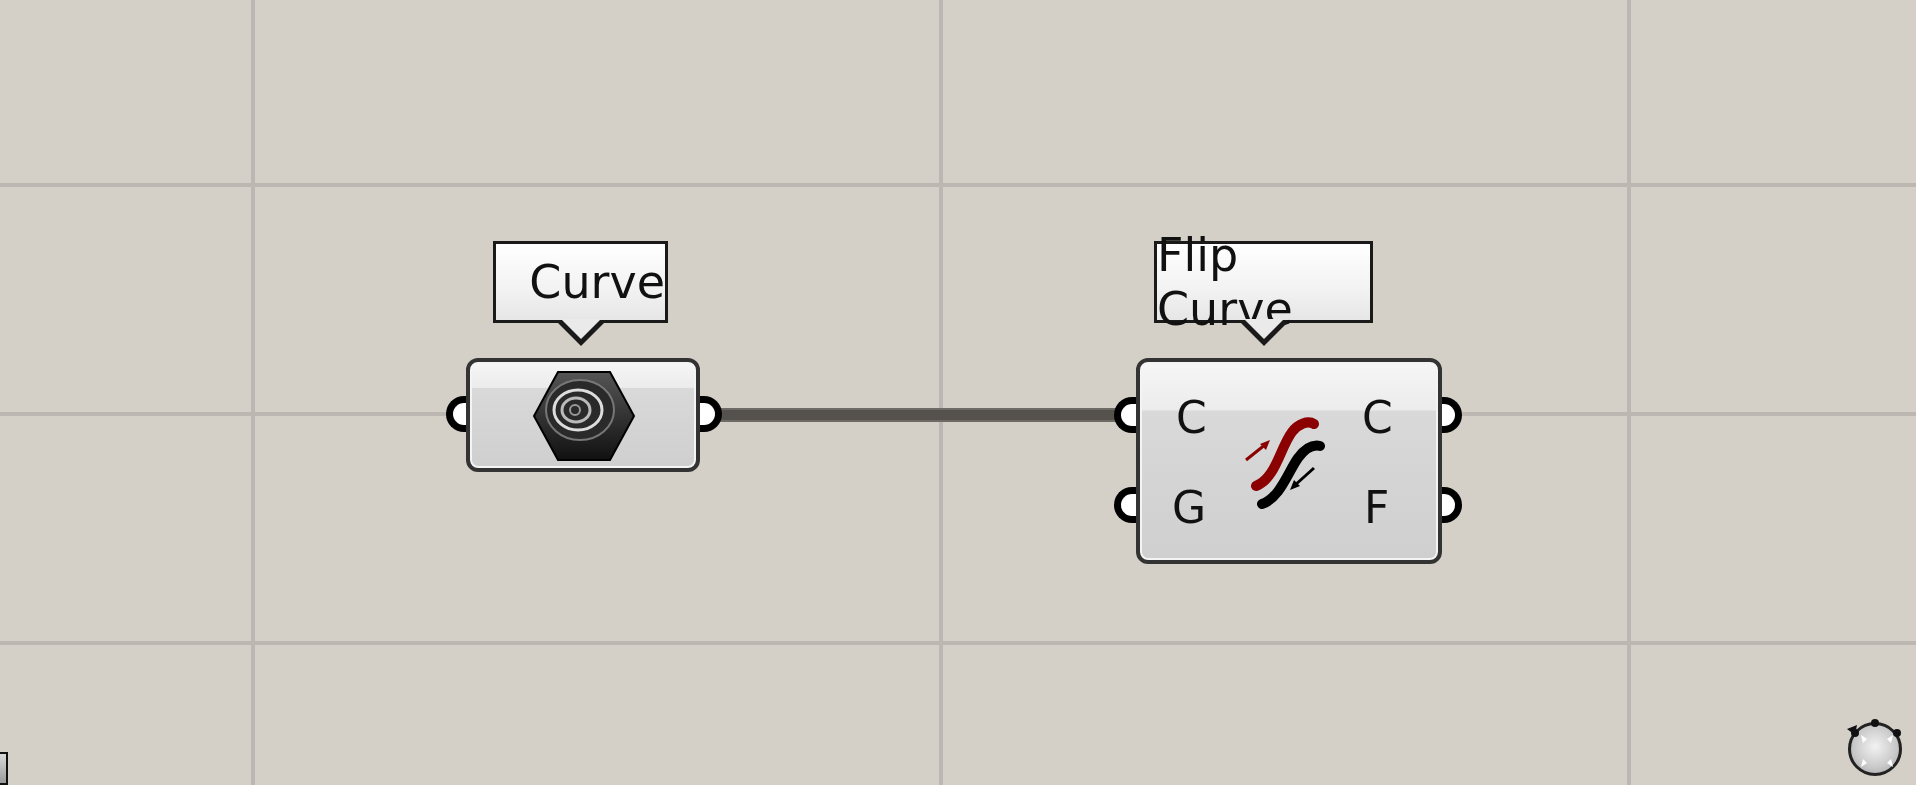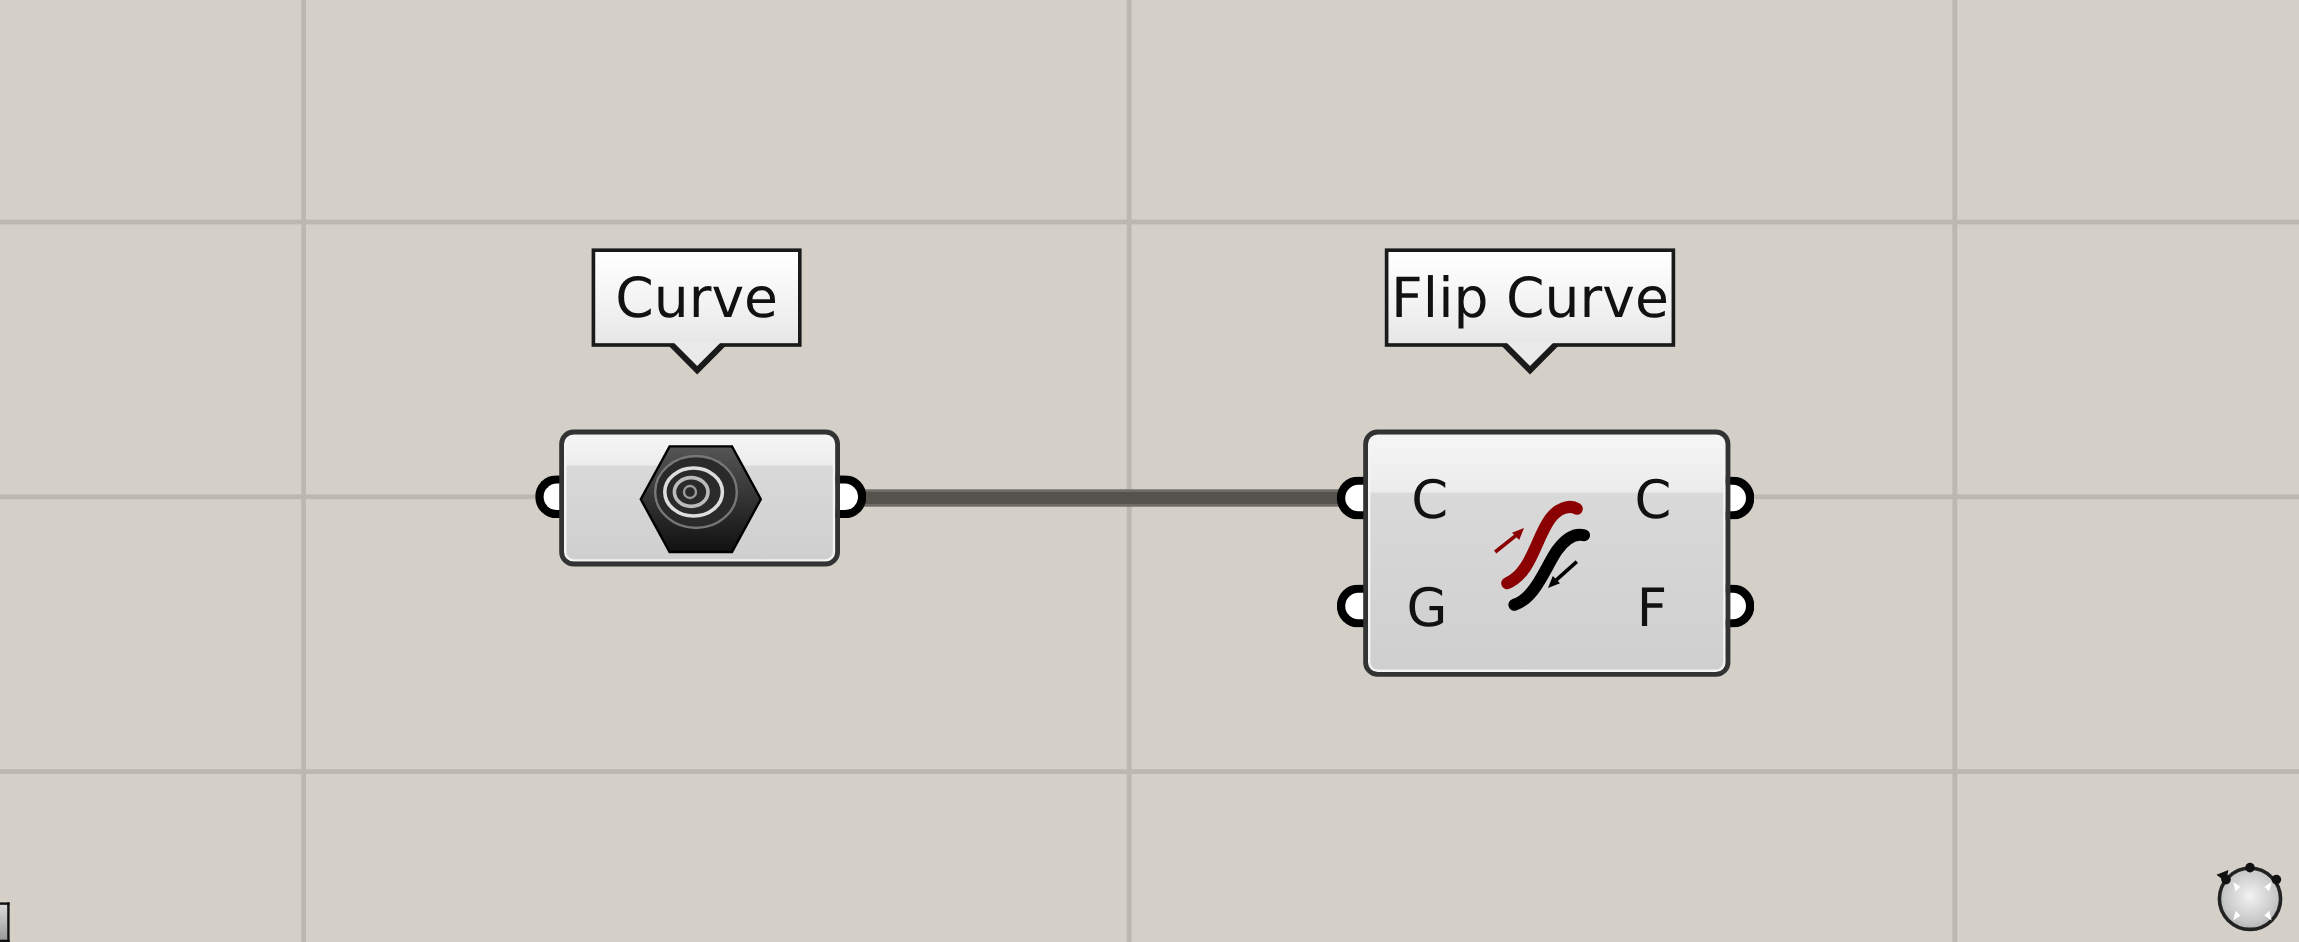--- a/index.html
+++ b/index.html
@@ -1,21 +1,21 @@
 <!DOCTYPE html>
 <html><head>
 <meta charset="utf-8">
 <style>
   html,body{margin:0;padding:0;}
   body{width:1916px;height:785px;overflow:hidden;background:#d4d0c8;position:relative;font-family:"DejaVu Sans","Liberation Sans",sans-serif;}
   .canvas{position:absolute;left:0;top:0;width:1916px;height:785px;background:#d4d0c8;}
   .gv{position:absolute;top:0;width:4px;height:785px;background:#bcb8b1;}
   .gh{position:absolute;left:0;height:4px;width:1916px;background:#bcb8b1;}
   .wire{position:absolute;left:700px;top:408px;width:430px;height:14px;background:#55524d;border-top:2px solid #6e6b66;border-bottom:2px solid #6e6b66;box-sizing:border-box;}
-  .tag{position:absolute;background:linear-gradient(#ffffff,#f2f2f2 60%,#e6e6e6);border:3px solid #1a1a1a;box-sizing:border-box;font-size:46px;color:#111;display:flex;align-items:center;justify-content:center;}
+  .tag{position:absolute;background:linear-gradient(#ffffff,#f2f2f2 60%,#e6e6e6);border:3px solid #1a1a1a;box-sizing:border-box;font-size:46px;color:#111;display:flex;align-items:center;justify-content:flex-end;margin-top:34px;}
   .tag .ptr{position:absolute;bottom:-26px;left:50%;width:0;height:0;transform:translateX(-50%);border-left:24px solid transparent;border-right:24px solid transparent;border-top:24px solid #1a1a1a;}
   .tag .ptr:after{content:"";position:absolute;left:-20px;top:-27px;border-left:20px solid transparent;border-right:20px solid transparent;border-top:20px solid #eaeaea;}
   .node{position:absolute;border:4px solid #333;border-radius:12px;box-sizing:border-box;background:linear-gradient(#f6f6f6 0%,#ececec 24%,#d9d9d9 25%,#cfcfcf 100%);box-shadow:inset 0 0 0 2px #f4f4f4;}
   .grip{position:absolute;width:26px;height:36px;box-sizing:border-box;border:7px solid #000;background:#fff;}
   .grip.l{border-radius:18px 0 0 18px;border-right:none;}
   .grip.r{border-radius:0 18px 18px 0;border-left:none;}
   .plabel{position:absolute;font-size:44px;color:#111;}
   .nav{position:absolute;left:1848px;top:722px;width:54px;height:54px;border-radius:50%;border:3px solid #222;background:radial-gradient(circle at 50% 45%,#f2f2f2,#c8c8c8 60%,#9a9a9a);box-sizing:border-box;}
   .edge{position:absolute;left:0;top:752px;width:8px;height:33px;border:2px solid #111;border-left:none;background:linear-gradient(#d9d9d9,#9a9a9a);box-sizing:border-box;}
 </style>
@@ -48,21 +48,21 @@
           </linearGradient>
       </defs>
       <polygon points="30,6 82,6 106,50 82,94 30,94 6,50" fill="url(#hx)" stroke="#000" stroke-width="2"></polygon>
       <ellipse cx="52" cy="44" rx="34" ry="30" fill="#2a2a2a" stroke="#777" stroke-width="2"></ellipse>
       <ellipse cx="50" cy="44" rx="24" ry="20" fill="none" stroke="#ddd" stroke-width="3"></ellipse>
       <ellipse cx="48" cy="44" rx="14" ry="12" fill="none" stroke="#bbb" stroke-width="3"></ellipse>
       <ellipse cx="47" cy="44" rx="5" ry="5" fill="none" stroke="#999" stroke-width="2"></ellipse>
     </svg>
   </div>
 
-  <div class="tag" style="left:1154px;top:207px;width:242px;height:82px;">
+  <div class="tag" style="left:1154px;top:207px;width:219px;height:82px;">
     <span>Flip Curve</span>
     <div class="ptr"></div>
   </div>
 
   <div class="grip l" style="left:1114px;top:397px;"></div>
   <div class="grip l" style="left:1114px;top:487px;"></div>
   <div class="grip r" style="left:1436px;top:397px;"></div>
   <div class="grip r" style="left:1436px;top:487px;"></div>
   <div class="node" style="left:1136px;top:358px;width:306px;height:206px;">
     <span class="plabel" style="left:36px;top:30px;">C</span>

